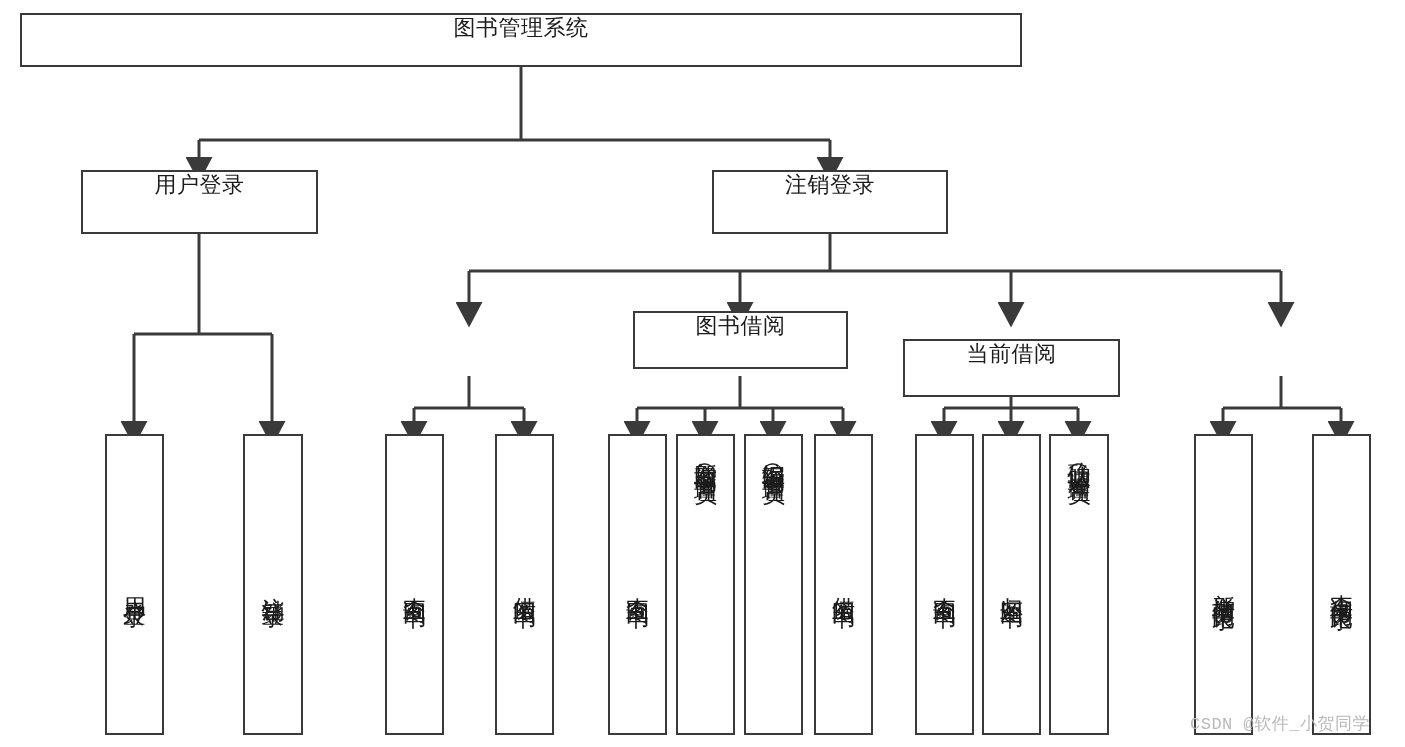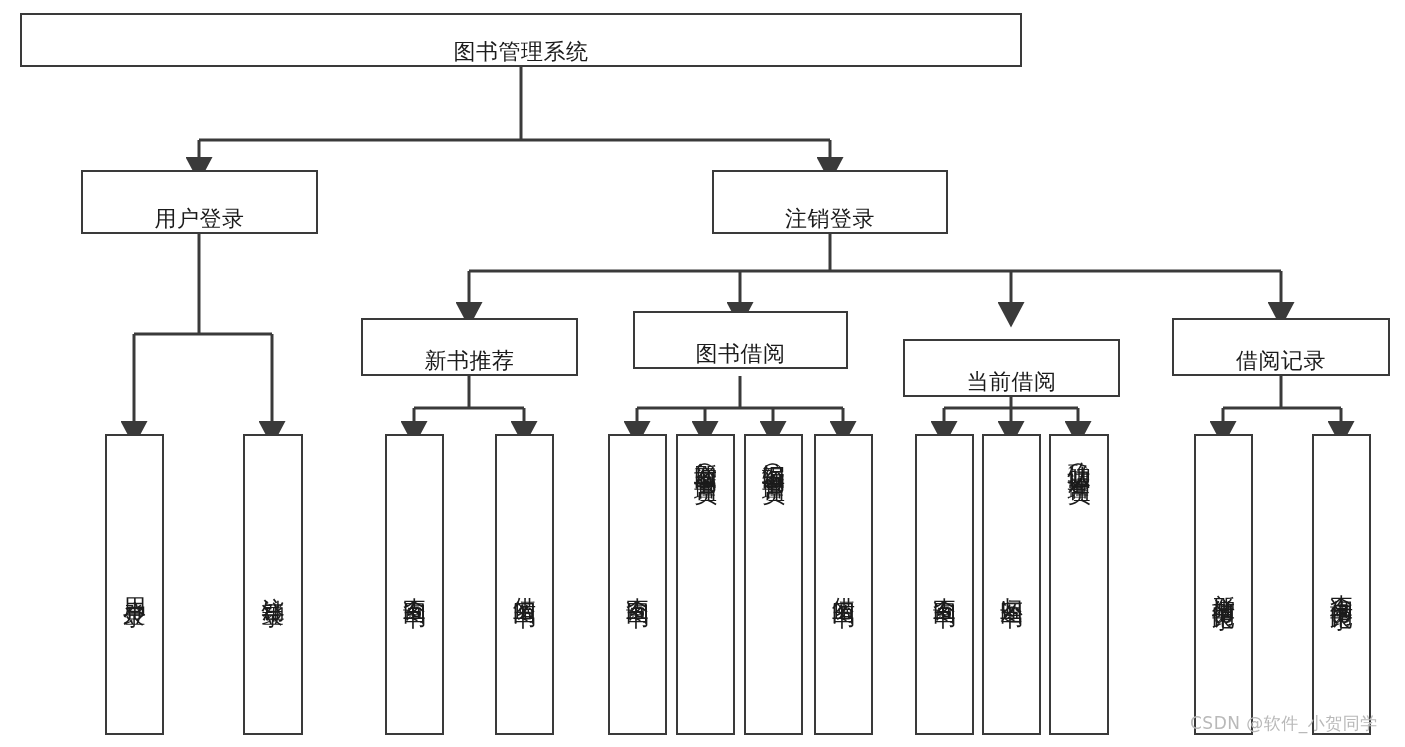--- a/index.html
+++ b/index.html
@@ -20,21 +20,21 @@
     left:0; top:0;
     width:1405px; height:747px;
     pointer-events:none;
   }
   .node{
     position:absolute;
     box-sizing:border-box;
     background:#ffffff;
     border:2.5px solid #3a3a3a;
     display:flex;
-    align-items:flex-end;
+    align-items:flex-start;
     justify-content:center;
     z-index:3;
   }
   .node .label{
     display:block;
     text-align:center;
     line-height:1.18;
     letter-spacing:0.5px;
     color:#1b1b1b;
   }
@@ -60,20 +60,21 @@
   }
   .watermark{
     position:absolute;
     left:1190px;
     top:712px;
     font-size:17px;
     color:#b9b9b9;
     letter-spacing:0.5px;
     white-space:nowrap;
     z-index:6;
+    font-family:Liberation Mono, monospace;
   }
 </style>
 </head>
 <body>
 
 <div id="canvas">
 
   <svg id="wires" viewBox="0 0 1405 747" xmlns="http://www.w3.org/2000/svg">
     <defs>
       <marker id="arrow" markerWidth="9" markerHeight="9" refX="1" refY="4.5" orient="auto" markerUnits="strokeWidth">
@@ -128,31 +129,25 @@
     <span class="label">图书管理系统</span>
   </div>
 
   <div class="node horiz" style="left:81px; top:170px; width:237px; height:64px;">
     <span class="label">用户登录</span>
   </div>
   <div class="node horiz" style="left:712px; top:170px; width:236px; height:64px;">
     <span class="label">注销登录</span>
   </div>
 
-  <div class="node horiz" style="left:361px; top:318px; width:217px; height:58px;">
-    <span class="label">新书推荐</span>
-  </div>
   <div class="node horiz" style="left:633px; top:311px; width:215px; height:58px;">
     <span class="label">图书借阅</span>
   </div>
   <div class="node horiz" style="left:903px; top:318px; width:217px; height:58px;margin-top:21px;">
     <span class="label">当前借阅</span>
-  </div>
-  <div class="node horiz" style="left:1172px; top:318px; width:218px; height:58px;">
-    <span class="label">借阅记录</span>
   </div>
 
   <div class="node vert mid" style="left:105px; top:434px; width:59px; height:301px;">
     <span class="label">用户登录</span>
   </div>
   <div class="node vert mid" style="left:243px; top:434px; width:60px; height:301px;">
     <span class="label">注销登录</span>
   </div>
 
   <div class="node vert mid" style="left:385px; top:434px; width:59px; height:301px;">

